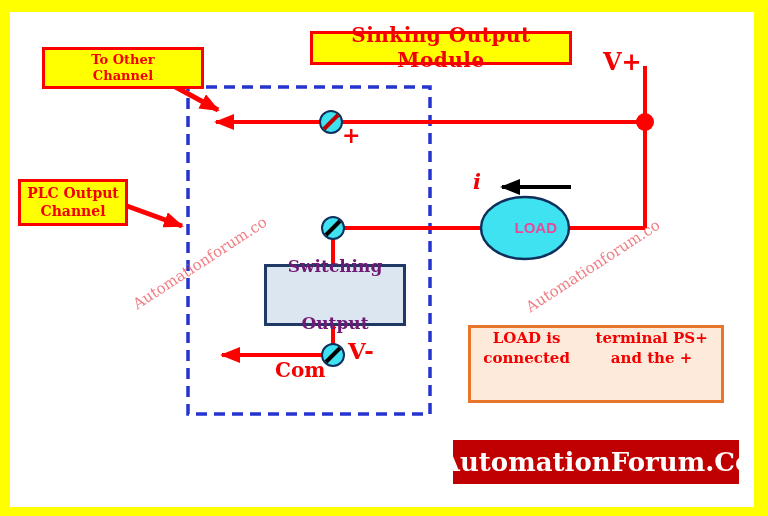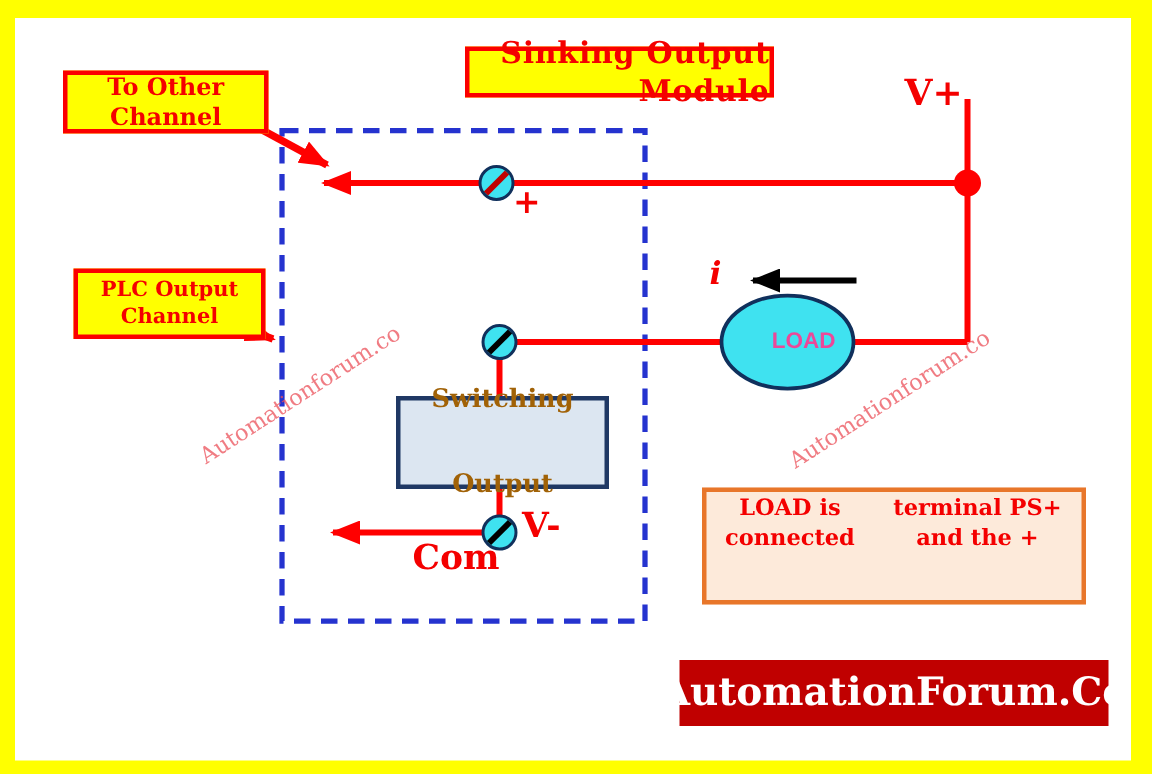--- a/index.html
+++ b/index.html
@@ -12,30 +12,29 @@
     position:absolute;inset:0;border-style:solid;border-color:#ffff00;
     border-width:12px 14px 9px 10px;pointer-events:none;box-sizing:border-box;
   }
   .abs{position:absolute;box-sizing:border-box;}
   .yellow-box{
     background:#ffff00;border:3px solid #fb0000;color:#f40000;
     font-weight:bold;text-align:center;display:flex;flex-direction:column;
     justify-content:center;line-height:1.25;
   }
   .title-box{
-    left:310px;top:31px;width:206px;height:34px;font-size:20px;
+    left:310px;top:31px;width:262px;height:34px;font-size:20px;
     letter-spacing:0.5px;
-    text-align:right;
   }
-  .callout-1{left:42px;top:47px;width:137px;height:42px;font-size:16px;}
-  .callout-2{left:18px;top:179px;width:128px;height:47px;font-size:14px;margin-left:31px;}
+  .callout-1{left:42px;top:47px;width:162px;height:42px;font-size:13px;}
+  .callout-2{left:18px;top:179px;width:110px;height:47px;font-size:14px;}
   .red-label{color:#f40000;font-weight:bold;white-space:nowrap;}
   .switching-box{
     left:264px;top:264px;width:142px;height:62px;background:#dce6f1;
-    border:3px solid #1f3864;color:#a16207;font-weight:bold;font-size:17px;
+    border:3px solid #1f3864;color:#701a75;font-weight:bold;font-size:17px;
     text-align:center;display:flex;flex-direction:column;justify-content:center;
     line-height:1.25;
     gap:36px;
   }
   .note-box{
     left:468px;top:325px;width:256px;height:78px;background:#fdeada;
     border:3px solid #e8762a;color:#f40000;font-weight:bold;font-size:15px;
     text-align:center;display:flex;justify-content:center;
     line-height:1.35;
   }
@@ -132,20 +131,20 @@
   </div>
 
   <div class="abs logo-box">
     <span>AutomationForum.Co</span>
   </div>
 
   <div class="abs red-label" style="left:603px;top:47px;font-size:24px;">V+</div>
   <div class="abs red-label" style="left:342px;top:122px;font-size:22px;">+</div>
   <div class="abs red-label" style="left:473px;top:169px;font-size:21px;font-style:italic;">i</div>
   <div class="abs red-label" style="left:348px;top:337px;font-size:23px;">V-</div>
-  <div class="abs red-label" style="left:275px;top:358px;font-size:23px;">Com</div>
+  <div class="abs red-label" style="left:275px;top:358px;font-size:20px;">Com</div>
   <div class="abs load-label">LOAD</div>
 
   <div class="abs watermark" style="left:115px;top:254px;">Automationforum.co</div>
   <div class="abs watermark" style="left:508px;top:257px;">Automationforum.co</div>
 
   <div class="frame"></div>
 </div>
 
 </body></html>

